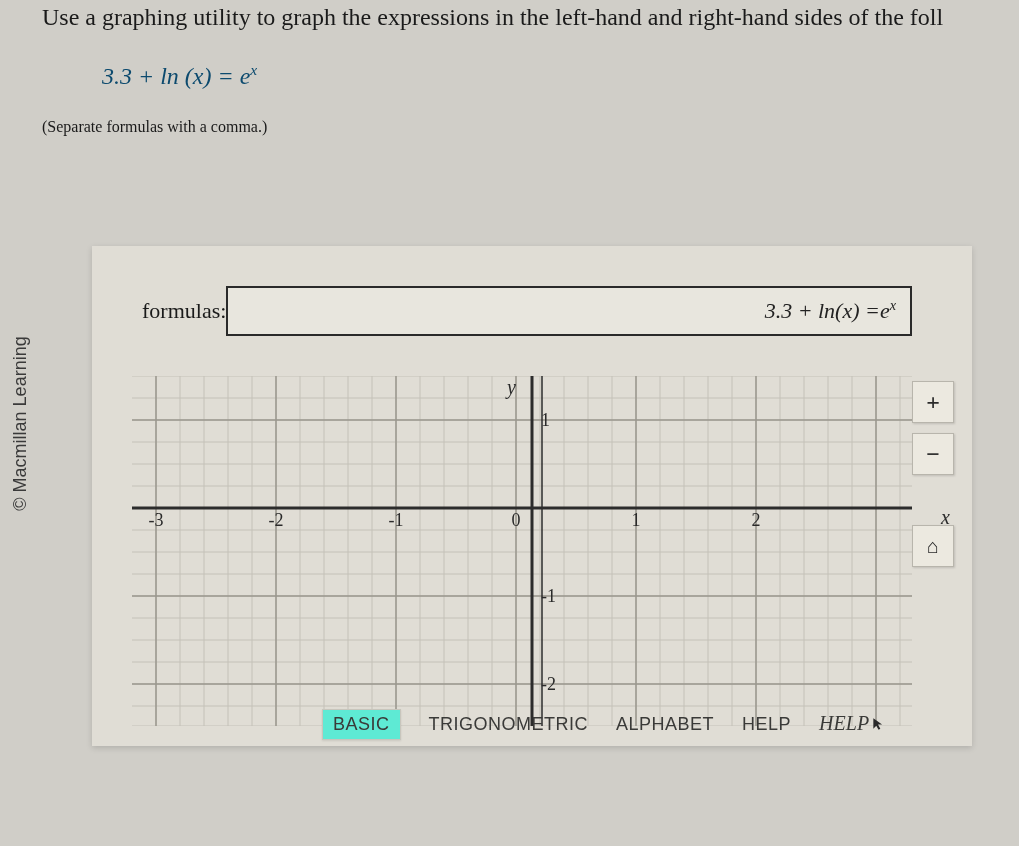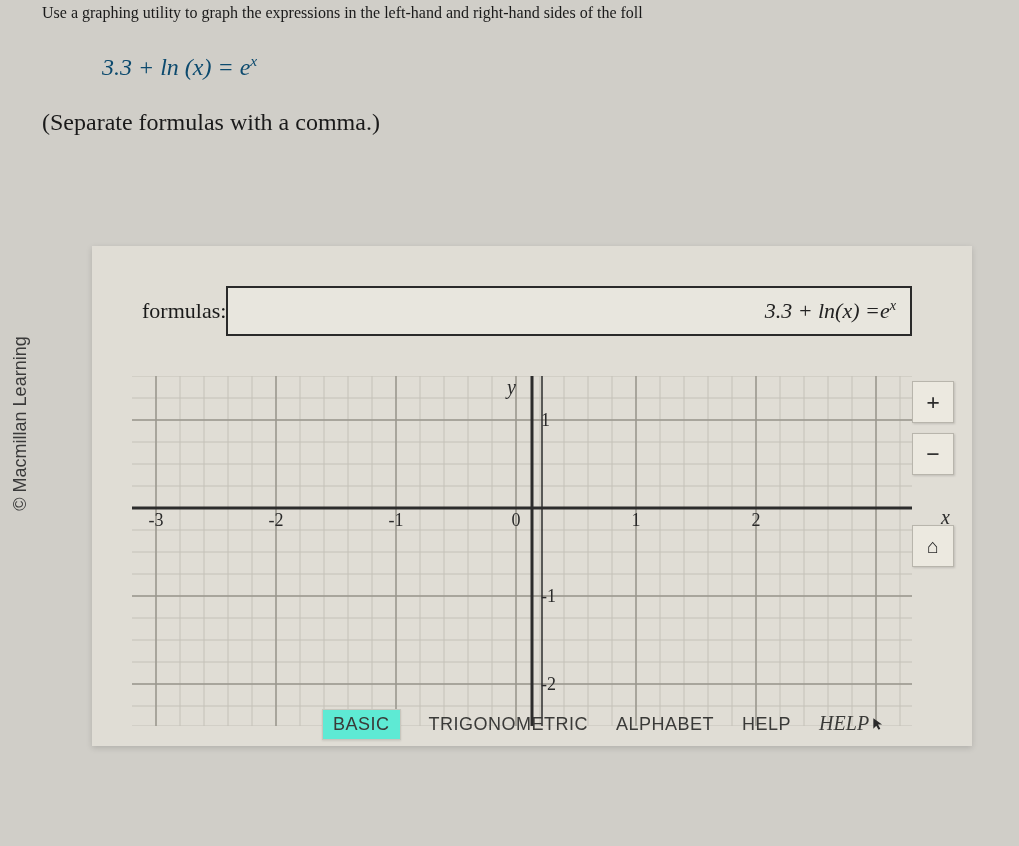--- a/index.html
+++ b/index.html
@@ -29,35 +29,35 @@
     font-family: Arial, sans-serif;
   }
   .main {
     position: absolute;
     left: 42px;
     top: 0;
     right: 0;
     height: 100%;
   }
   .question-line {
-    font-size: 16px;
+    font-size: 24px;
     color: #1a1a1a;
     padding: 4px 0 0 0;
     font-family: Georgia, serif;
   }
   .equation {
     font-size: 24px;
     color: #0c4a6e;
     padding: 30px 0 0 60px;
     font-style: italic;
     font-family: Georgia, serif;
   }
   .equation sup { font-size: 0.65em; vertical-align: super; font-style: italic; }
   .hint {
-    font-size: 24px;
+    font-size: 16px;
     color: #1a1a1a;
     padding: 28px 0 0 0;
     font-family: Georgia, serif;
   }
   .panel {
     margin: 110px 0 0 50px;
     width: 880px;
     height: 500px;
     background: #e0ddd5;
     box-shadow: 0 2px 6px rgba(0,0,0,.15);

